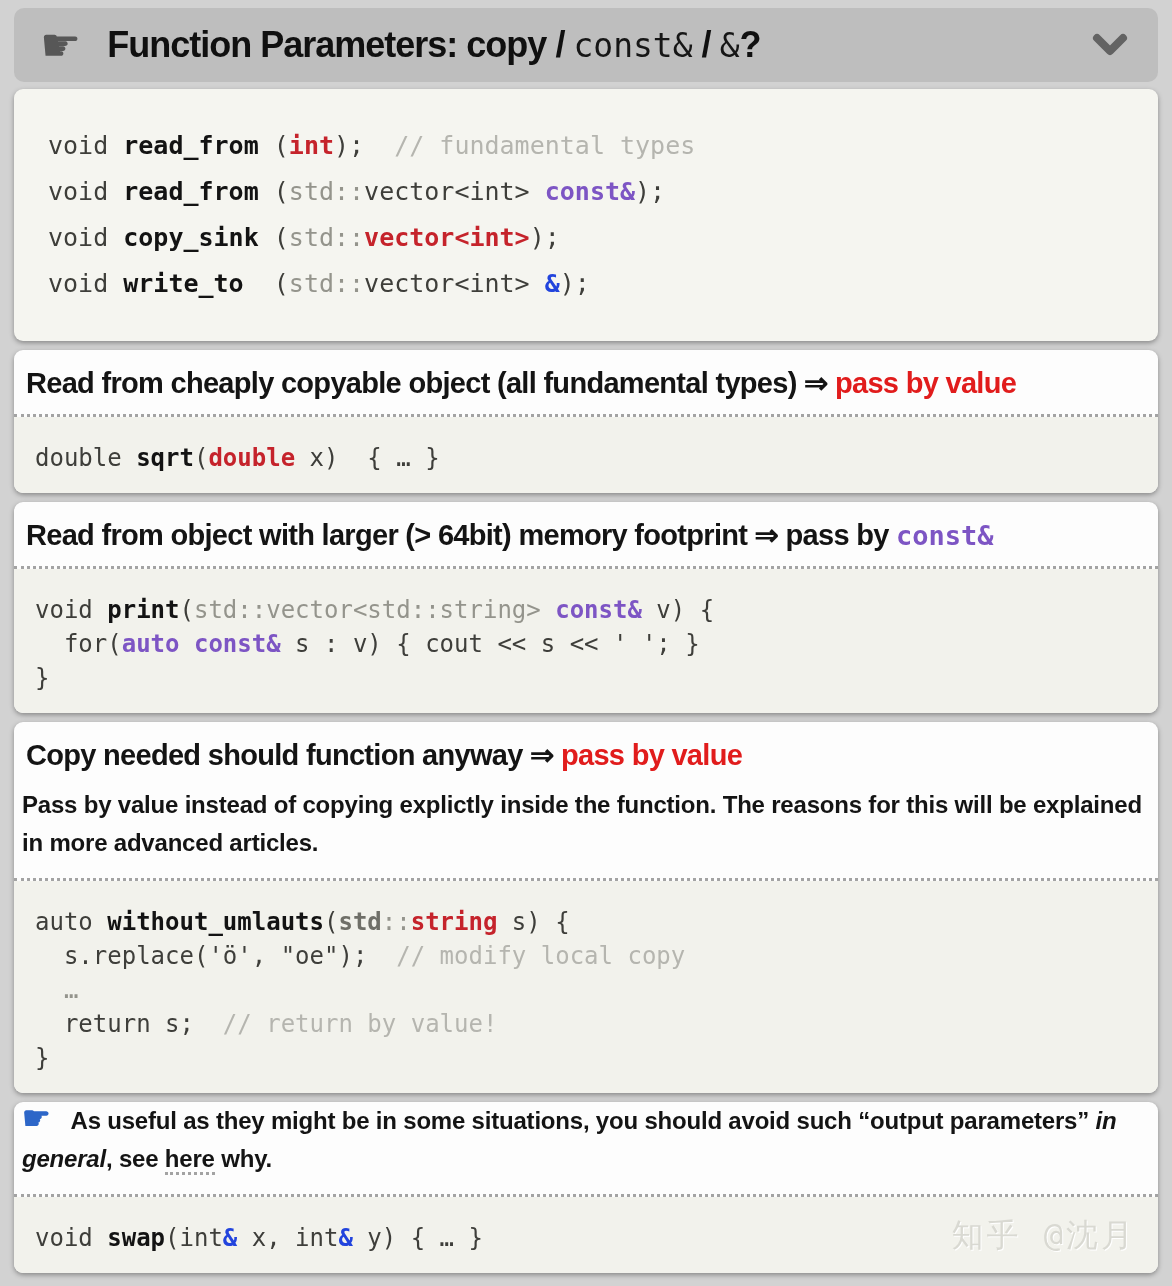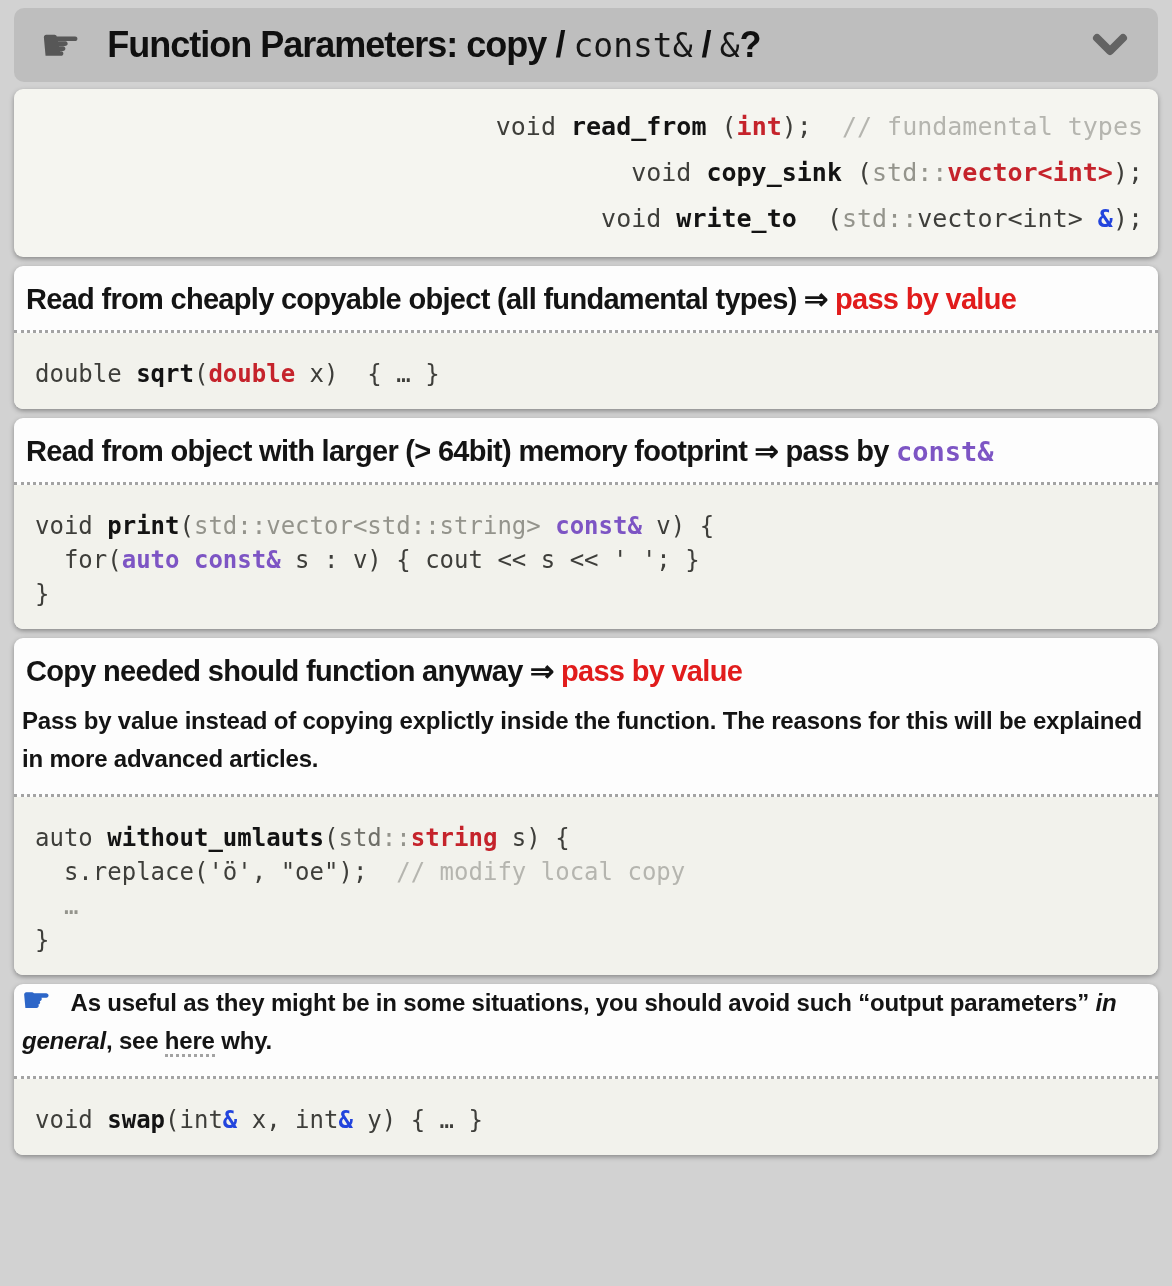--- a/index.html
+++ b/index.html
@@ -26,21 +26,21 @@
 
   
   .card {
     background:#fdfdfd;
     border-radius:9px;
     box-shadow:0 2px 5px rgba(0,0,0,.35);
     margin-bottom:9px;
     overflow:hidden;
   }
   .code { font-family:"DejaVu Sans Mono", monospace; color:#3e3e3a; }
-  .code-card { background:#f5f5f0; padding:15px;text-align:right; }
+  .code-card { background:#f5f5f0; padding:34px; }
   .code-lg { font-size:25px; line-height:46px; }
   .code-line { white-space:pre; }
 
   h2 {
     font-size:29px; font-weight:bold; color:#141414;
     letter-spacing:-0.7px;
     padding:16px 12px 14px;
     white-space:nowrap;
   }
   .card p {
@@ -57,21 +57,21 @@
   }
 
   
   .seg-plain   { color:#3e3e3a; }
   .seg-gray    { color:#94948c; }
   .seg-comment { color:#b5b5af; }
   .seg-fn      { color:#131313; font-weight:bold; }
   .seg-red     { color:#c5232b; font-weight:bold; }
   .seg-purple  { color:#7d55c4; font-weight:bold; }
   .seg-blue    { color:#2244dd; font-weight:bold; }
-  .seg-stdbold { color:#6f6f68; font-weight:normal; }
+  .seg-stdbold { color:#6f6f68; font-weight:bold; }
 
   
   .seg-h      { color:#141414; }
   .seg-hred   { color:#e11c1c; }
   .seg-hblue  { color:#2255ee; }
   .seg-hmono-purple {
     font-family:"DejaVu Sans Mono", monospace;
     color:#7d55c4; font-weight:bold; font-size:27px; letter-spacing:0;
   }
   .seg-p     { }
@@ -104,20 +104,21 @@
     <span class="chevron">
       <svg width="36" height="24" viewBox="0 0 36 24">
         <polyline points="5,5 18,18 31,5" fill="none" stroke="#636363" stroke-width="8" stroke-linecap="round" stroke-linejoin="round"></polyline>
       </svg>
     </span>
   </div>
 
   <section class="card code-card">
     <div class="code code-lg">
         <div class="code-line"><span class="seg-plain">void </span><span class="seg-fn">read_from</span><span class="seg-plain"> (</span><span class="seg-red">int</span><span class="seg-plain">);</span><span class="seg-comment">  // fundamental types</span></div>
+        <div class="code-line"><span class="seg-plain">void </span><span class="seg-fn">read_from</span><span class="seg-plain"> (</span><span class="seg-gray">std::</span><span class="seg-plain">vector&lt;int&gt; </span><span class="seg-purple">const&amp;</span><span class="seg-plain">);</span></div>
         <div class="code-line"><span class="seg-plain">void </span><span class="seg-fn">copy_sink</span><span class="seg-plain"> (</span><span class="seg-gray">std::</span><span class="seg-red">vector&lt;int&gt;</span><span class="seg-plain">);</span></div>
         <div class="code-line"><span class="seg-plain">void </span><span class="seg-fn">write_to</span><span class="seg-plain">  (</span><span class="seg-gray">std::</span><span class="seg-plain">vector&lt;int&gt; </span><span class="seg-blue">&amp;</span><span class="seg-plain">);</span></div>
       </div>
   </section>
 
   <section class="card">
     <h2><span class="seg-h">Read from cheaply copyable object (all fundamental types) ⇒ </span><span class="seg-hred">pass by value</span></h2>
     <div class="divider"></div>
     <div class="code codearea">
         <div class="code-line"><span class="seg-plain">double </span><span class="seg-fn">sqrt</span><span class="seg-plain">(</span><span class="seg-red">double</span><span class="seg-plain"> x)  { … }</span></div>
@@ -135,27 +136,29 @@
   </section>
 
   <section class="card">
     <h2><span class="seg-h">Copy needed should function anyway ⇒ </span><span class="seg-hred">pass by value</span></h2>
     <p><span class="seg-p">Pass by value instead of copying explictly inside the function. The reasons for this will be explained in more advanced articles.</span></p>
     <div class="divider"></div>
     <div class="code codearea">
         <div class="code-line"><span class="seg-plain">auto </span><span class="seg-fn">without_umlauts</span><span class="seg-plain">(</span><span class="seg-stdbold">std</span><span class="seg-gray">::</span><span class="seg-red">string</span><span class="seg-plain"> s) {</span></div>
         <div class="code-line"><span class="seg-plain">  s.replace('ö', "oe");</span><span class="seg-comment">  // modify local copy</span></div>
         <div class="code-line"><span class="seg-gray">  …</span></div>
+        <div class="code-line"><span class="seg-plain">  return s;</span><span class="seg-comment">  // return by value!</span></div>
         <div class="code-line"><span class="seg-plain">}</span></div>
       </div>
   </section>
 
   <section class="card">
     <p><span class="note-hand">☛</span><span><span class="seg-p">As useful as they might be in some situations, you should avoid such “output parameters” </span><span class="seg-pital">in general</span><span class="seg-p">, see </span><span class="seg-plink">here</span><span class="seg-p"> why.</span></span></p>
     <div class="divider"></div>
     <div class="code codearea">
       <div>
           <div class="code-line"><span class="seg-plain">void </span><span class="seg-fn">swap</span><span class="seg-plain">(int</span><span class="seg-blue">&amp;</span><span class="seg-plain"> x, int</span><span class="seg-blue">&amp;</span><span class="seg-plain"> y) { … }</span></div>
         </div>
+      <span class="watermark">知乎 @沈月</span>
     </div>
   </section>
 
 </div>
 
 </body></html>

